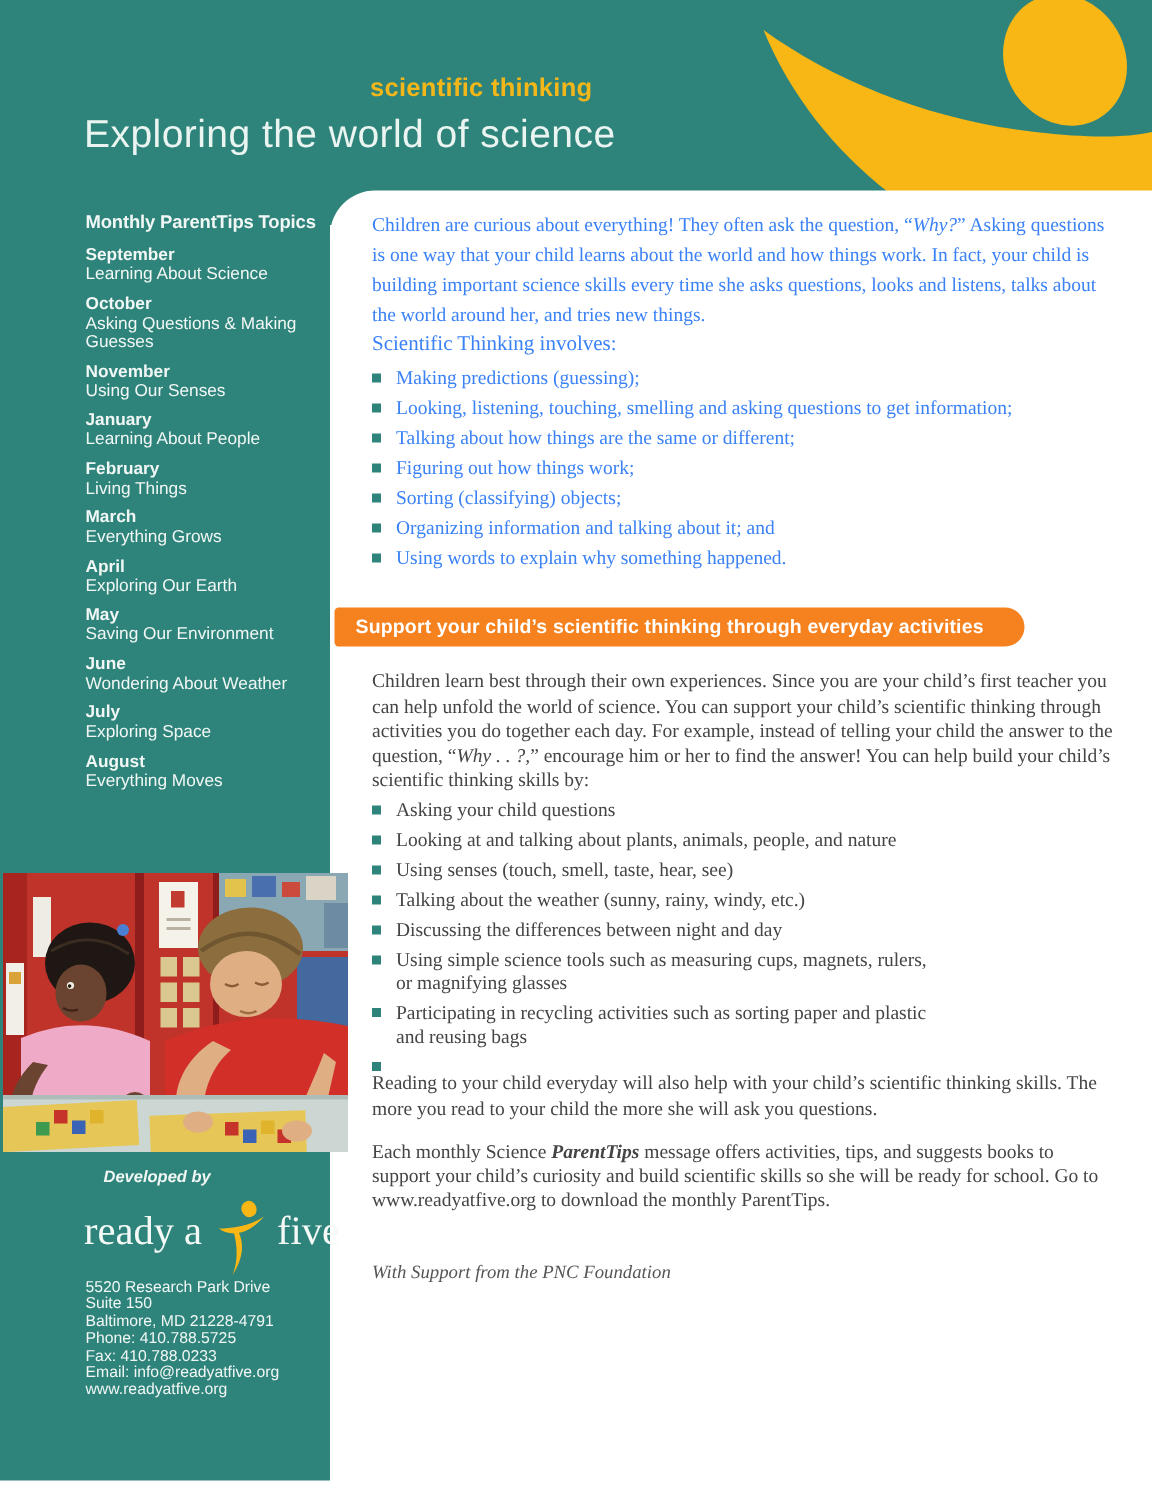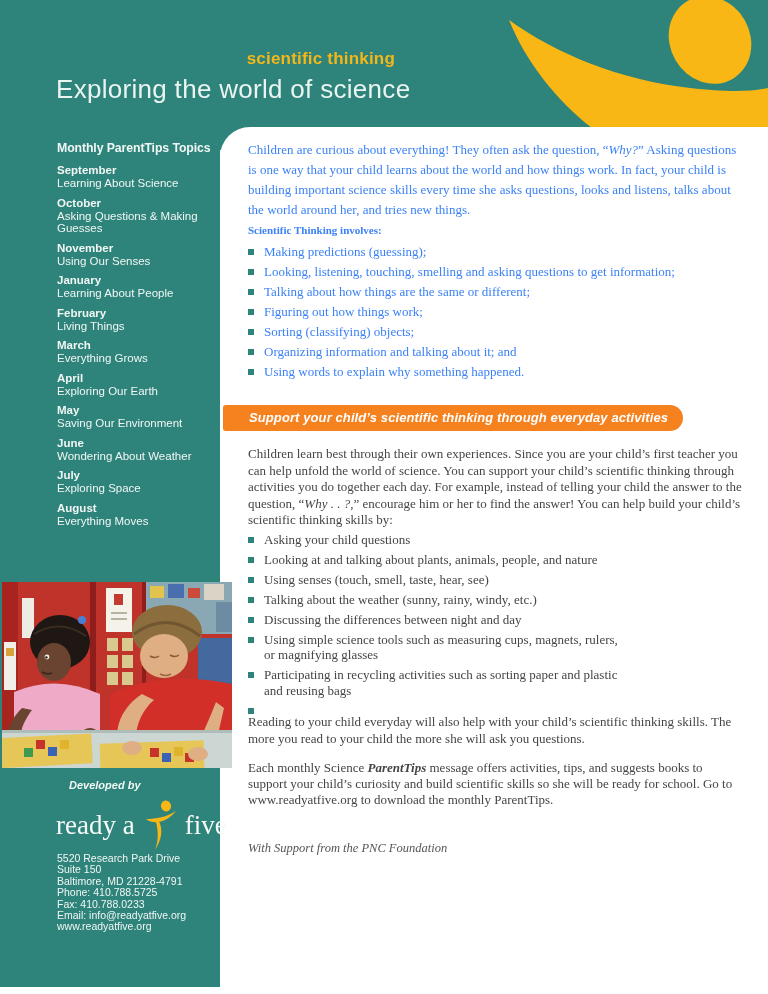--- a/index.html
+++ b/index.html
@@ -29,53 +29,53 @@
   .sidebar{position:absolute;left:57px;top:141px;width:160px;z-index:4;color:#f1f7f4;}
   .sidebar-heading{font-size:12.3px;font-weight:bold;letter-spacing:-.1px;margin:0 0 9px 0;}
   .topic-group{margin:0 0 7px 0;}
   .topic-month{font-size:11.5px;font-weight:bold;line-height:13px;}
   .topic-name{font-size:11.5px;line-height:12.5px;}
   
   .photo{position:absolute;left:2px;top:582px;width:230px;height:186px;z-index:4;}
   
   .developed-by{position:absolute;left:69px;top:779px;z-index:4;color:#f1f7f4;
     font-size:11px;font-weight:bold;font-style:italic;}
-  .logo{position:absolute;left:56px;top:800px;z-index:4;display:flex;align-items:center;gap:12px;}
+  .logo{position:absolute;left:56px;top:800px;z-index:4;display:flex;align-items:flex-start;gap:12px;}
   .logo-text{color:#f5faf7;font-family:"Liberation Serif",serif;font-size:27px;line-height:40px;}
   .logo-fig{width:30px;height:50px;margin:0 -3px 0 -1px;}
   .address{position:absolute;left:57px;top:853px;z-index:4;color:#f1f7f4;
     font-size:10.5px;font-weight:normal;line-height:11.4px;}
   
   .main-1{position:absolute;left:248px;top:140px;width:496px;z-index:4;
     font-family:"Liberation Serif",serif;color:#3b82f6;font-size:13px;}
   .main-2{position:absolute;left:248px;top:446px;width:496px;z-index:4;
     font-family:"Liberation Serif",serif;color:#454545;font-size:13px;}
   .para{margin:0;line-height:20px;}
   .para-tight{margin:0;line-height:16.5px;}
-  .involves-heading{font-size:11px;font-weight:bold;line-height:16px;margin:2px 0 4px 0;}
+  .involves-heading{font-size:14px;font-weight:normal;line-height:16px;margin:2px 0 4px 0;}
   ul.bullets{list-style:none;margin:0;padding:0;}
   ul.bullets li{position:relative;padding-left:16px;}
   ul.involves li{line-height:20px;}
   ul.skills li{line-height:15.5px;margin-bottom:4.5px;}
   ul.skills{margin-top:3px;}
   .li-text{white-space:pre-line;}
   .sq{position:absolute;left:0;width:6px;height:6px;background:#2e837b;}
   ul.involves .sq{top:7px;}
   ul.skills .sq{top:5px;}
   .reading-para{margin-top:15px;line-height:17px;}
   .pt-para{margin-top:8px;line-height:16px;}
   .it{font-style:italic;}
   .bold-it{font-style:italic;font-weight:bold;}
   .support-note{margin-top:33px;font-style:italic;font-size:12.5px;color:#555;}
   
   .banner{
     position:absolute;left:223px;top:405px;width:460px;height:26px;z-index:5;
     background:#f5821f;border-radius:3px 14px 14px 3px;
     color:#ffffff;font-size:13px;font-weight:bold;line-height:26px;
-    padding-left:26px;box-sizing:border-box;letter-spacing:.1px;font-style:italic;
+    padding-left:14px;box-sizing:border-box;letter-spacing:.1px;
   }
 </style>
 </head>
 <body>
 
 <div class="page">
 
   <div class="teal-header"></div>
   <div class="teal-col"></div>
 

